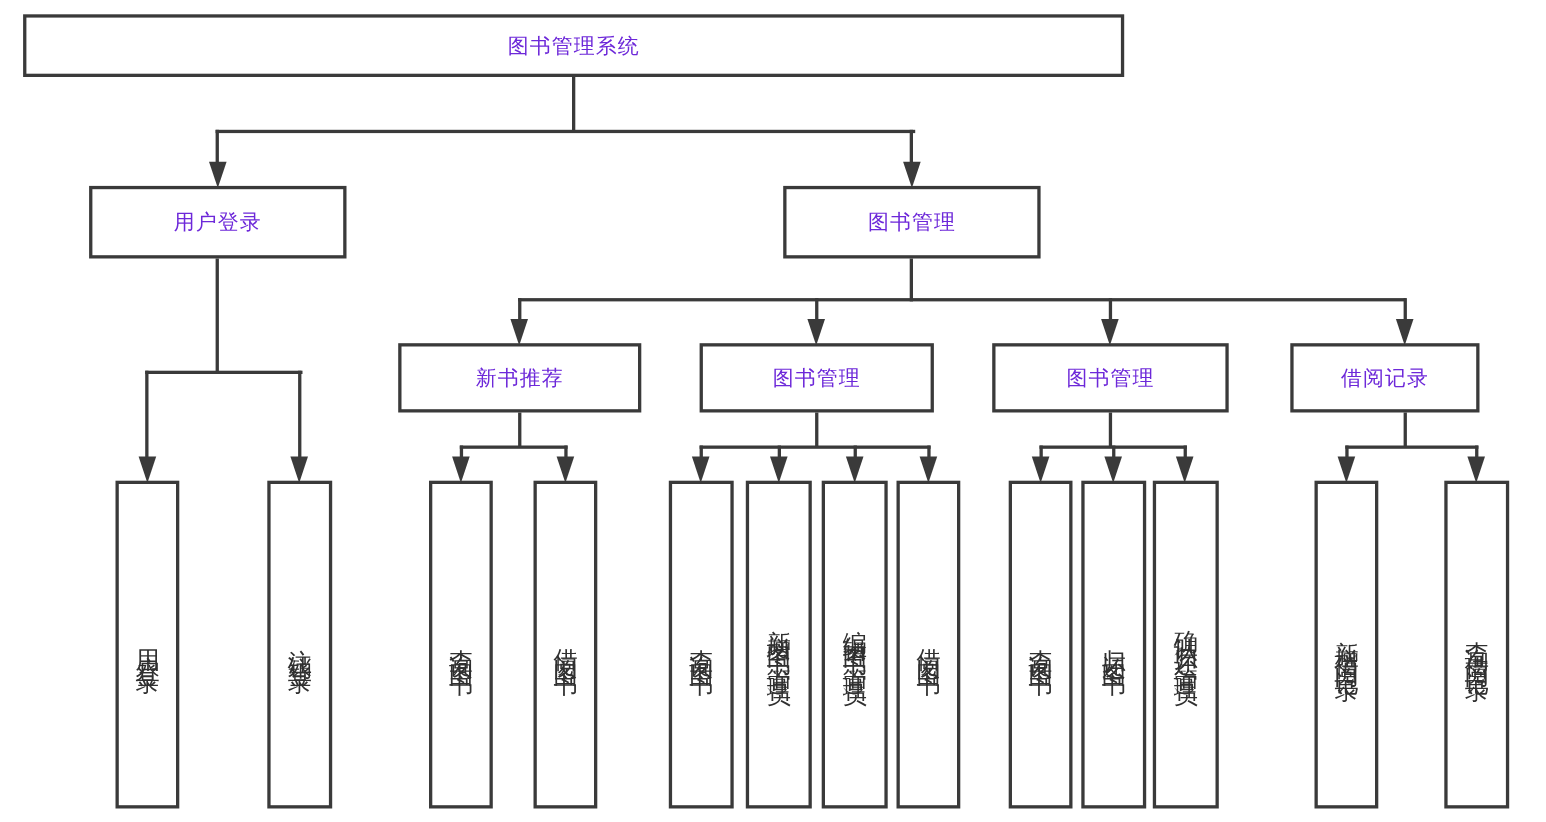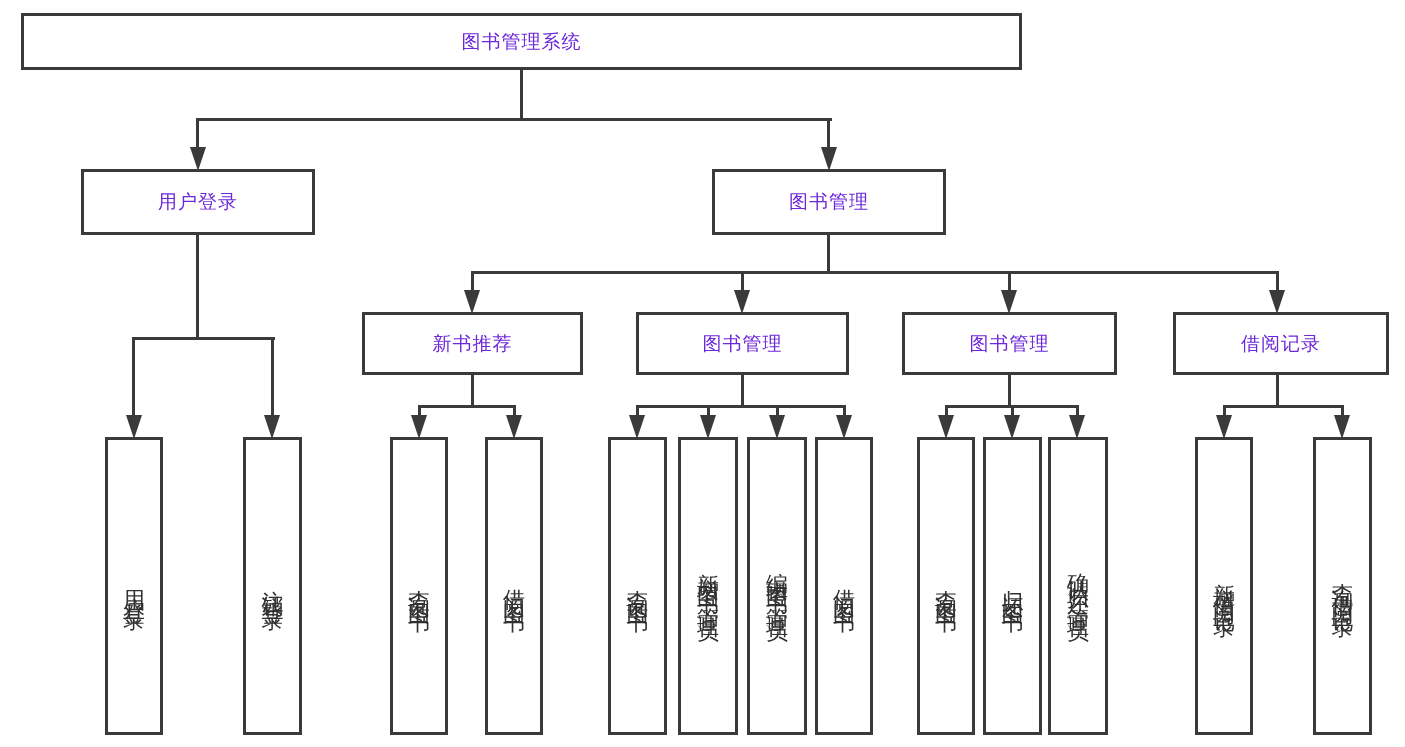--- a/index.html
+++ b/index.html
@@ -50,21 +50,21 @@
   </div>
 
   <div class="box" style="left:636px;top:312px;width:213px;height:63px">
     <span class="hlabel">图书管理</span>
   </div>
 
   <div class="box" style="left:902px;top:312px;width:215px;height:63px">
     <span class="hlabel">图书管理</span>
   </div>
 
-  <div class="box" style="left:1173px;top:312px;width:216px;height:63px">
+  <div class="box" style="left:1173px;top:312px;width:172px;height:63px">
     <span class="hlabel">借阅记录</span>
   </div>
 
   <div class="box leaf" style="left:105px;top:437px;width:58px;height:298px">
     <span class="vlabel">用户登录</span>
   </div>
   <div class="box leaf" style="left:243px;top:437px;width:59px;height:298px">
     <span class="vlabel">注销登录</span>
   </div>
 

